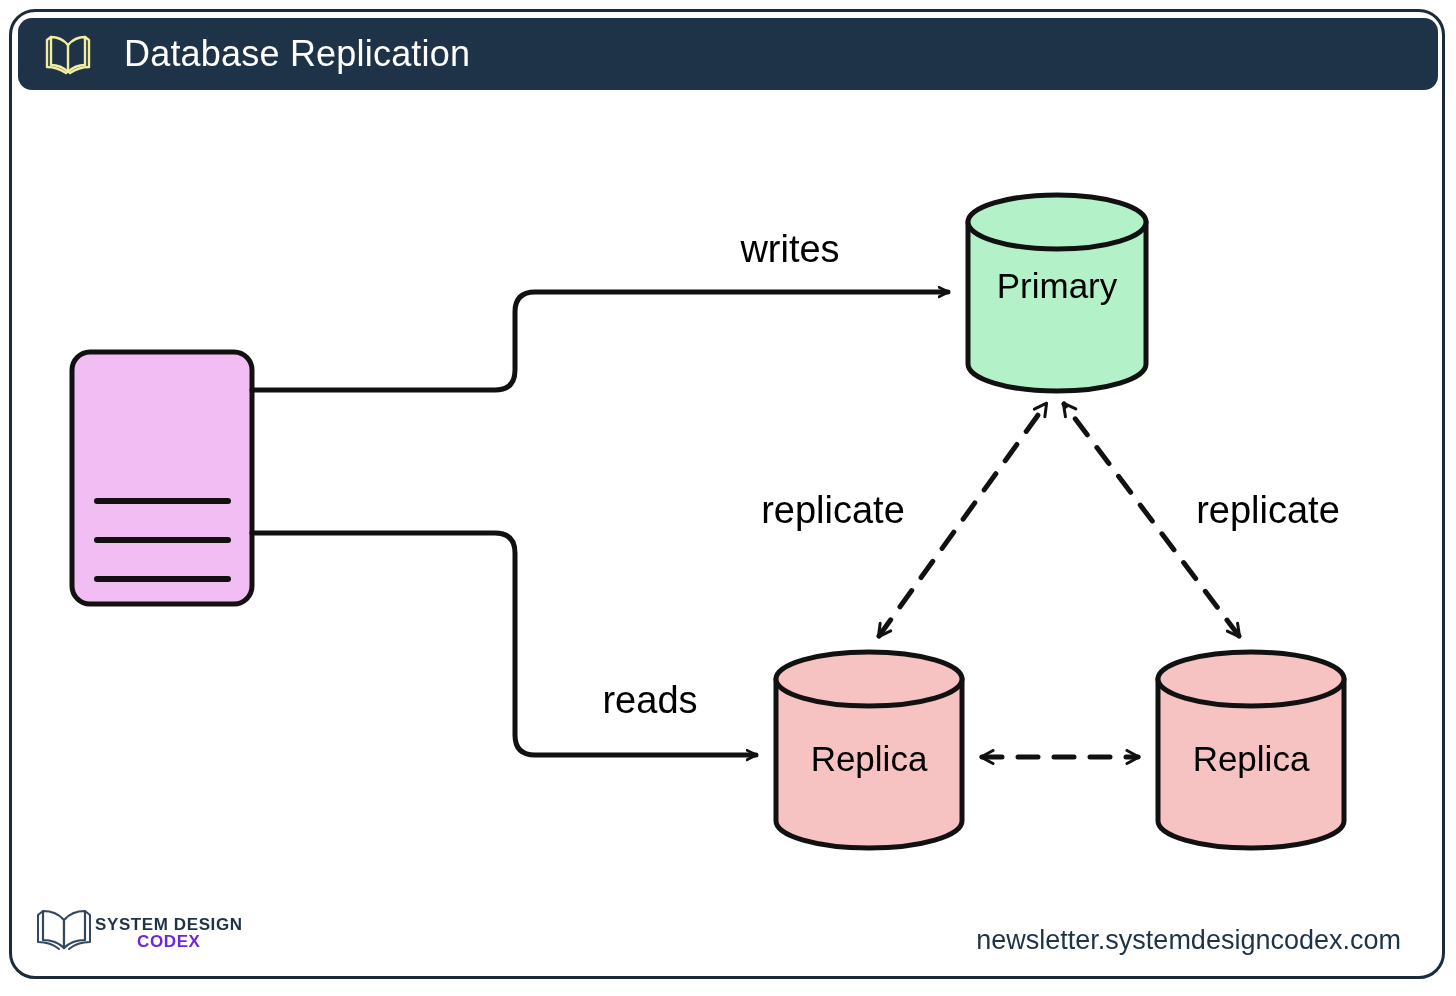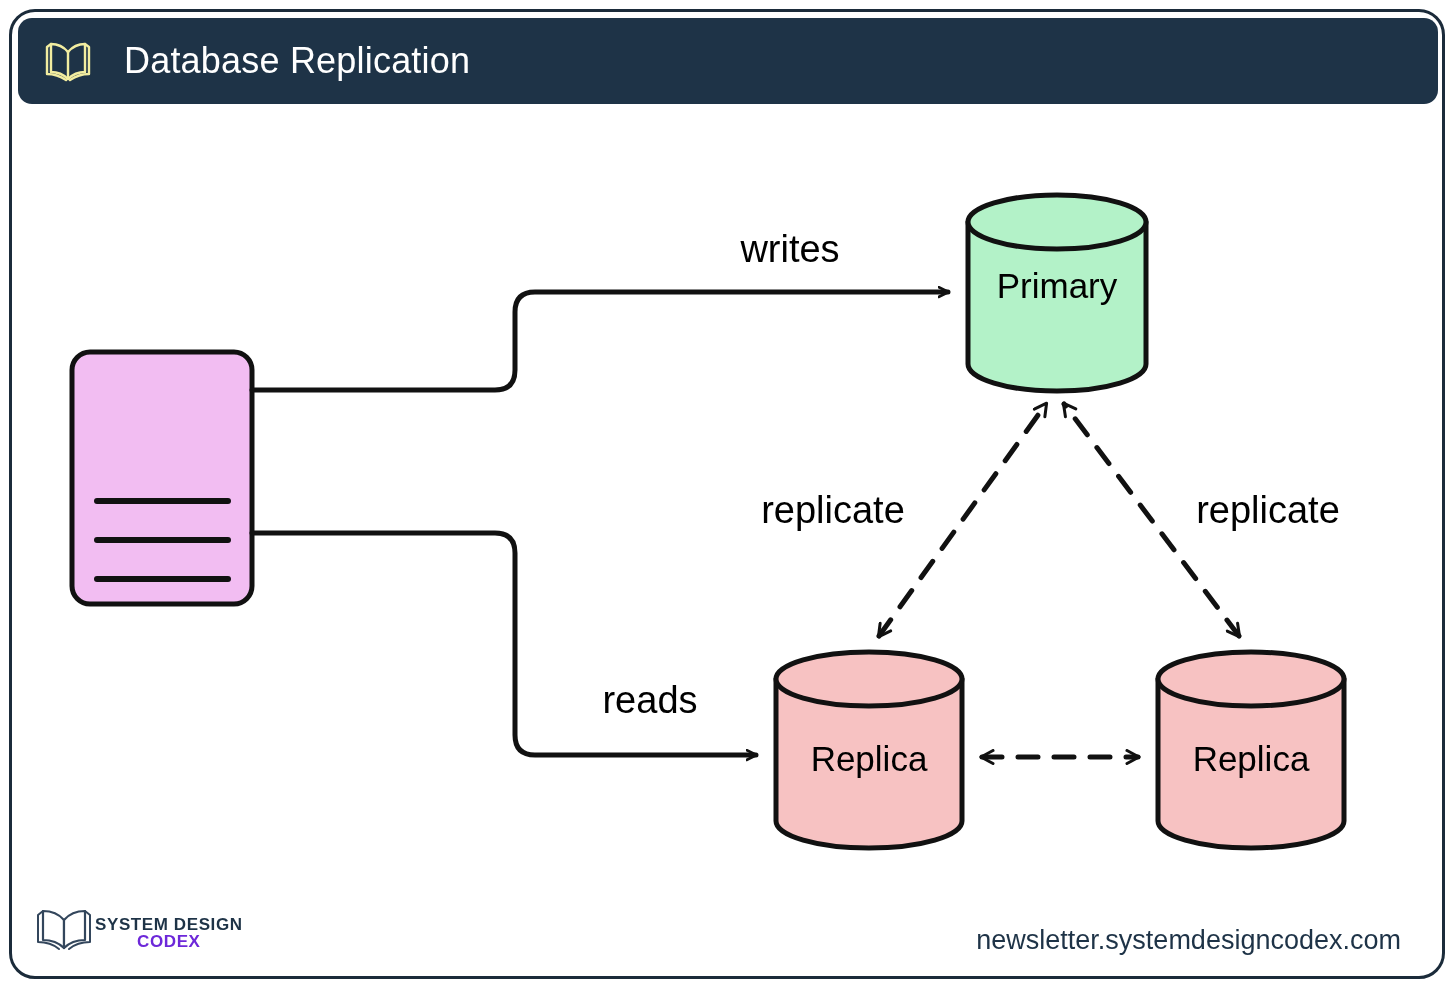--- a/index.html
+++ b/index.html
@@ -29,21 +29,21 @@
     border: 3px solid #1b2b3a;
     border-radius: 26px;
     box-sizing: border-box;
     background: #ffffff;
   }
   .header-bar {
     position: absolute;
     left: 18px;
     top: 18px;
     width: 1420px;
-    height: 86px;
+    height: 72px;
     background: #1e3347;
     border-radius: 14px;
     box-sizing: border-box;
     display: flex;
     align-items: center;
     overflow: hidden;
   }
   .header-icon {
     margin-left: 22px;
     width: 56px;

